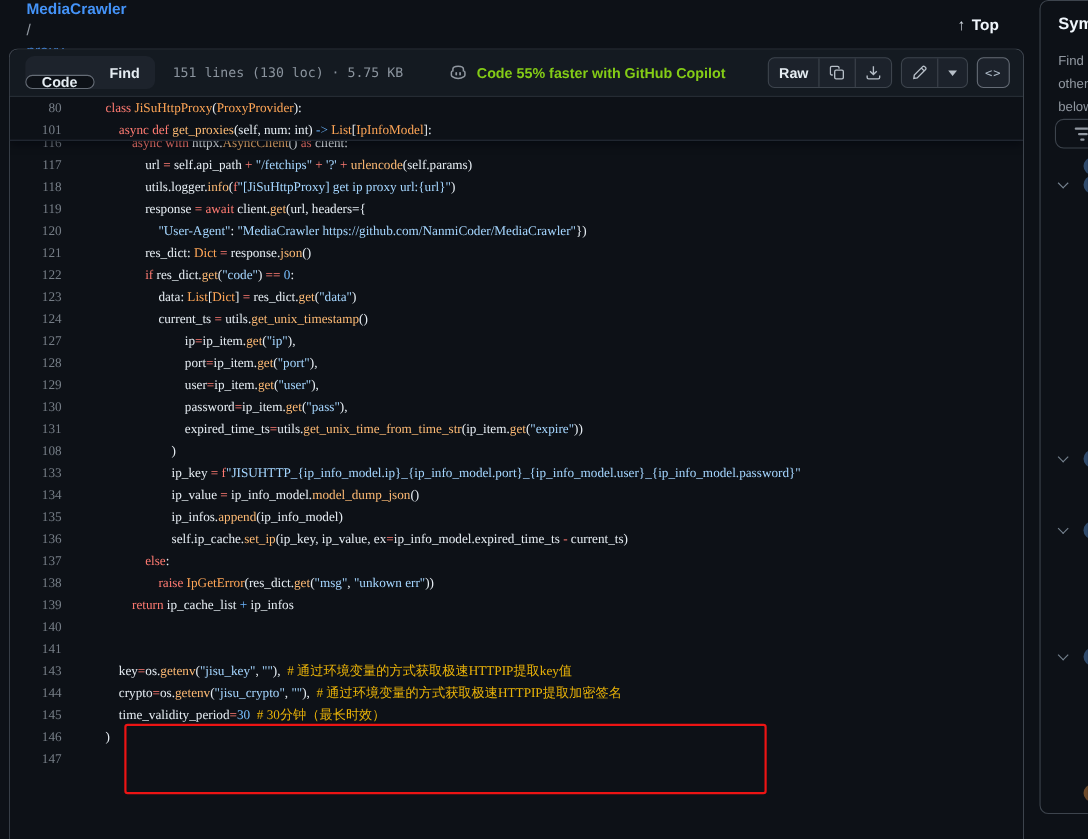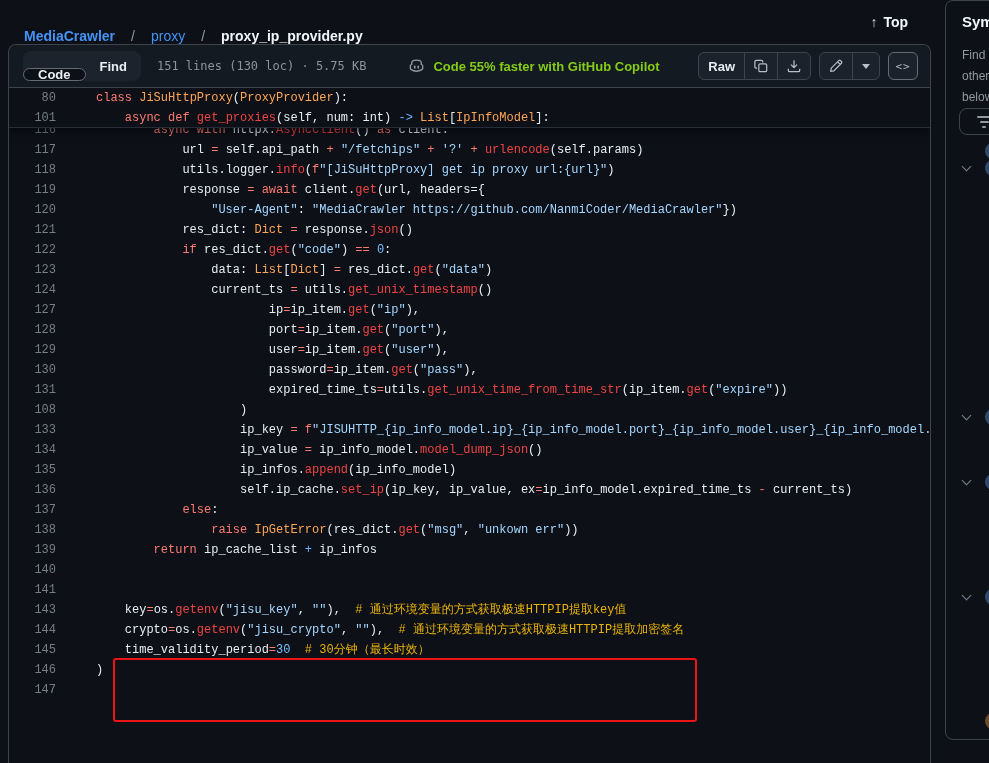--- a/index.html
+++ b/index.html
@@ -4,21 +4,21 @@
 <style>
   * { margin:0; padding:0; box-sizing:border-box; }
   html,body { width:989px; height:763px; overflow:hidden; }
   body {
     background:#0d1117;
     font-family:"Liberation Sans", sans-serif;
     color:#e6edf3;
     position:relative;
   }
   
-  .breadcrumb { position:absolute; left:24px; top:0; height:44px; display:flex; align-items:flex-end; font-size:14px; gap:16px; }
+  .breadcrumb { position:absolute; left:24px; top:0; height:44px; display:flex; align-items:flex-start; font-size:14px; gap:3px;flex-direction:column; }
   .crumb-link { color:#4493f8; text-decoration:none; cursor:pointer; }
   .crumb-repo { font-weight:700; }
   .crumb-sep { color:#9198a1; }
   .crumb-file { color:#f0f6fc; font-weight:700; }
   .top-link { position:absolute; right:81px; top:0; height:44px; display:flex; align-items:center; gap:6px; font-size:14px; font-weight:600; color:#f0f6fc; cursor:pointer; }
   .up-arrow { font-size:14px; color:#d4dbe3; }
 
   
   .code-panel {
     position:absolute; left:8px; top:44px; width:923px; height:719px;
@@ -42,27 +42,27 @@
   .btn-seg + .btn-seg { border-left:1px solid #3d444d; }
   .btn-raw-label { font-size:13px; font-weight:600; color:#e6edf3; }
   .icon-btn { width:30px; height:28px; border:1px solid #656c76; border-radius:6px; background:#1c222b; display:flex; align-items:center; justify-content:center; cursor:pointer; }
   .sym-glyph { font-family:"DejaVu Sans Mono", monospace; font-size:11px; color:#adbac7; letter-spacing:1px; }
   .tool-icon { stroke:#b7bfc8; fill:none; stroke-width:1.4; }
   .caret { width:0; height:0; border-left:4px solid transparent; border-right:4px solid transparent; border-top:5px solid #b7bfc8; }
 
   
   .code-area { position:relative; height:675px; overflow:hidden; }
   .lines { padding-top:32px; }
-  .row { display:flex; height:20px; line-height:20px; font-family:Liberation Mono, monospace; font-size:12px; white-space:pre; }
+  .row { display:flex; height:20px; line-height:20px; font-family:Liberation Serif, serif; font-size:12px; white-space:pre; }
   .ln { width:47px; flex:none; text-align:right; color:#767e87; cursor:pointer; }
   .gut { width:32px; flex:none; position:relative; }
   .cd { flex:none; margin-left:8px; }
   .fold-chev { position:absolute; left:11px; top:5px; width:7px; height:7px; border-right:1.6px solid #8b949e; border-bottom:1.6px solid #8b949e; transform:rotate(45deg); cursor:pointer; }
   .sticky { position:absolute; top:0; left:0; right:0; height:40px; background:#0d1117; border-bottom:1px solid #262d37; box-shadow:0 4px 8px rgba(1,4,9,0.55); z-index:3; }
-  .tk-k{color:#ff7b72} .tk-f{color:#ef4444} .tk-s{color:#a5d6ff} .tk-t{color:#ffa657}
+  .tk-k{color:#ff7b72} .tk-f{color:#fdba74} .tk-s{color:#a5d6ff} .tk-t{color:#ffa657}
   .tk-n{color:#79c0ff} .tk-o{color:#6cb6ff} .tk-c{color:#eab308} .tk-p{color:#e6edf3}
 
   
   .red-box { position:absolute; left:113px; top:658px; width:584px; height:64px; border:2px solid #ec1414; border-radius:3px; z-index:10; pointer-events:none; }
 
   
   .sidebar { position:absolute; left:945px; top:0; width:320px; height:740px; background:#0d1117; border:1px solid #3d444d; border-radius:8px; }
   .sidebar-title { position:absolute; left:16px; top:12px; font-size:15px; font-weight:700; color:#f0f6fc; white-space:nowrap; }
   .sidebar-desc { position:absolute; left:16px; top:44px; font-size:12px; line-height:21px; color:#9198a1; }
   .filter-btn { position:absolute; left:13px; top:107px; width:290px; height:27px; border:1px solid #3d444d; border-radius:8px; display:flex; align-items:center; padding-left:17px; cursor:pointer; }

